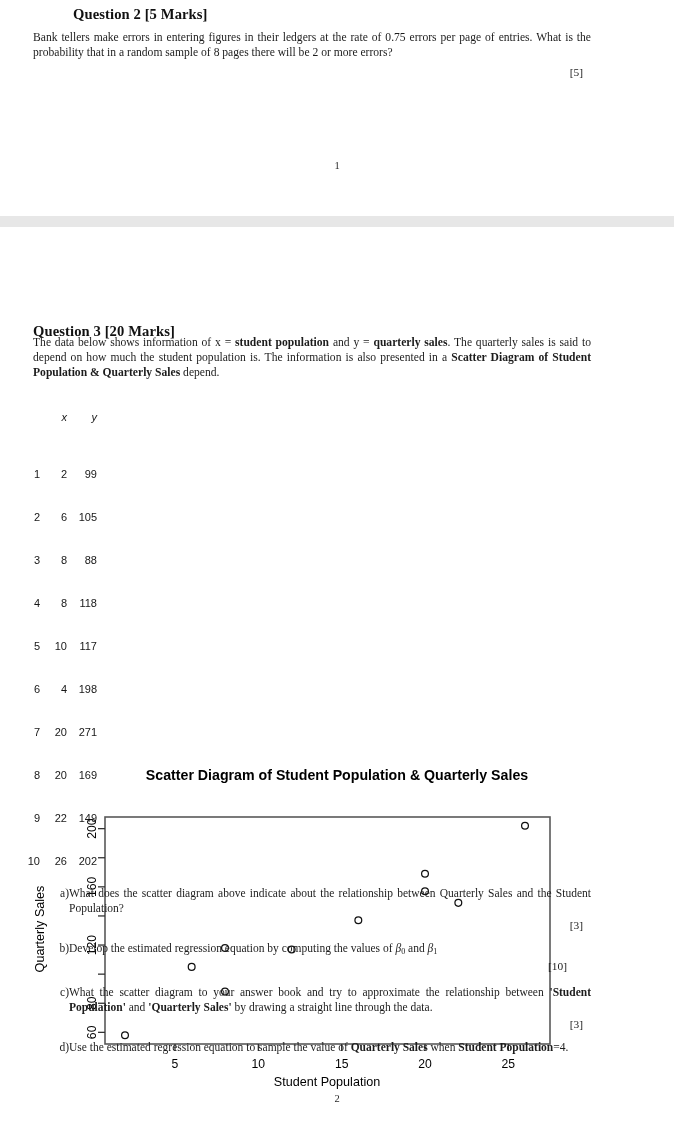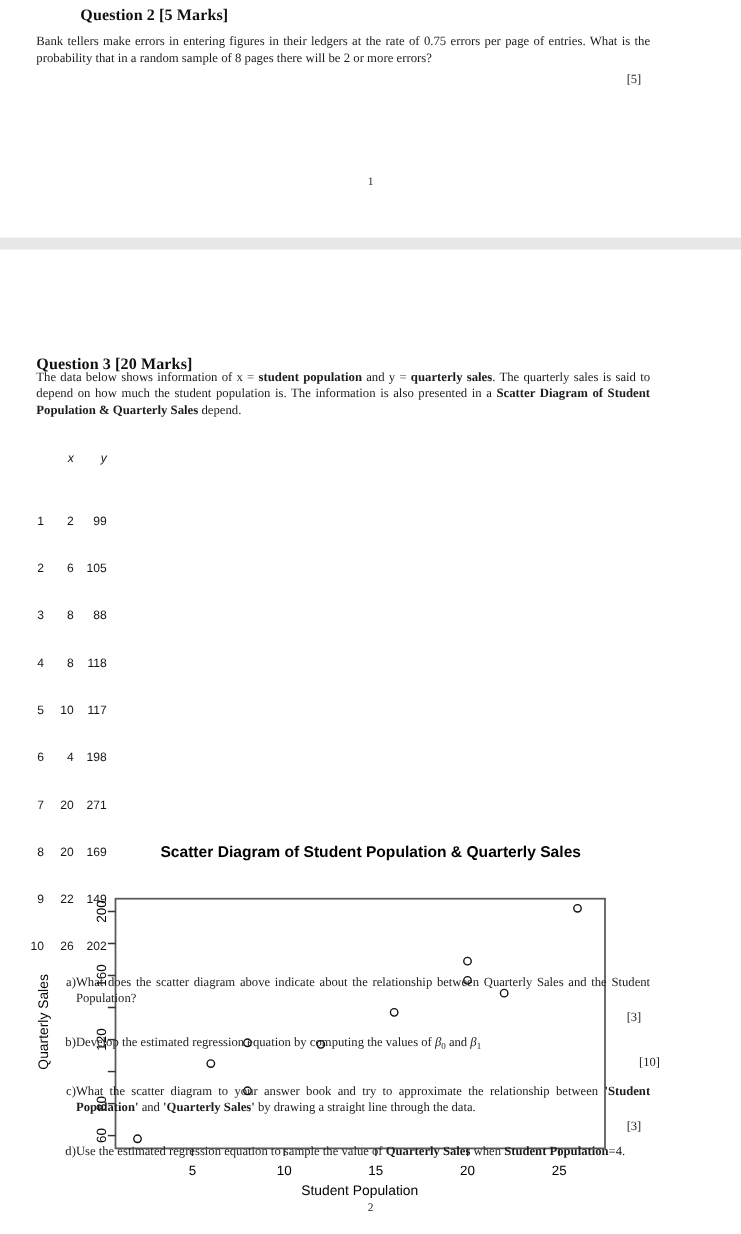--- a/index.html
+++ b/index.html
@@ -272,21 +272,21 @@
   <div class="part" style="left:47px; top:659px; width:544px;">
     <span class="lbl">a)</span>
     <span class="txt">What does the scatter diagram above indicate about the relationship between Quarterly Sales and the Student Population?</span>
   </div>
   <div class="marks" style="left:503px; top:692px; width:80px;">[3]</div>
 
   <div class="part" style="left:47px; top:714px; width:544px;">
     <span class="lbl">b)</span>
     <span class="txt"><span>Develop the estimated regression equation by computing the values of </span><span class="beta">β</span><span class="sub">0</span><span> and </span><span class="beta">β</span><span class="sub">1</span></span>
   </div>
-  <div class="marks" style="left:520px; top:733px; width:80px;text-align:right;">[10]</div>
+  <div class="marks" style="left:487px; top:733px; width:80px;text-align:right;">[10]</div>
 
   <div class="part" style="left:47px; top:758px; width:544px;">
     <span class="lbl">c)</span>
     <span class="txt"><span>What the scatter diagram to your answer book and try to approximate the relationship between </span><b>'Student Population'</b><span> and </span><b>'Quarterly Sales'</b><span> by drawing a straight line through the data.</span></span>
   </div>
   <div class="marks" style="left:503px; top:791px; width:80px;">[3]</div>
 
   <div class="part" style="left:47px; top:813px; width:544px;">
     <span class="lbl">d)</span>
     <span class="txt"><span>Use the estimated regression equation to sample the value of </span><b>Quarterly Sales</b><span> when </span><b>Student Population</b><span>=4.</span></span>

